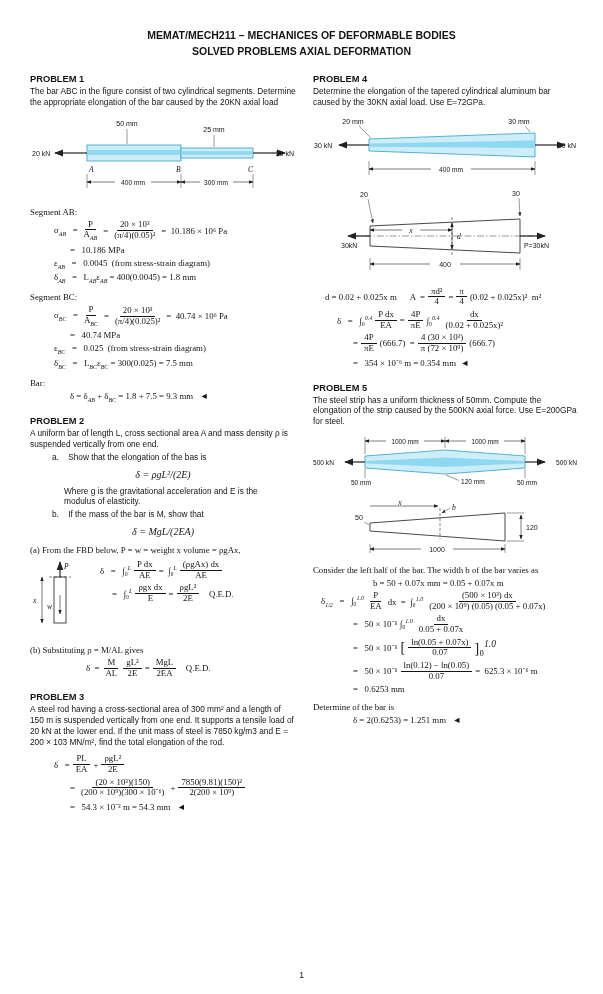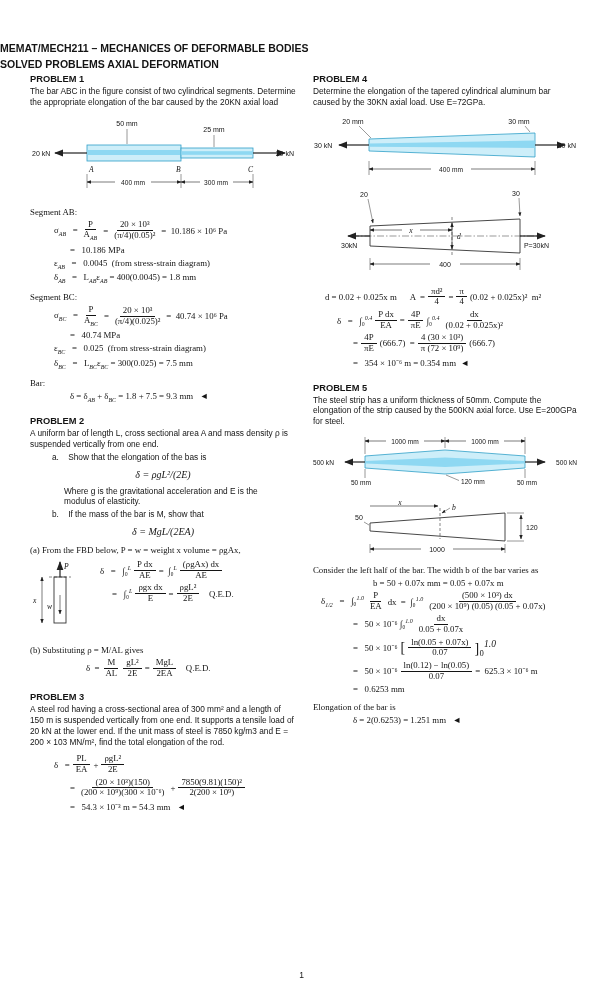--- a/index.html
+++ b/index.html
@@ -1,18 +1,18 @@
 <!DOCTYPE html>
 <html><head>
 <meta charset="utf-8">
 <style>
   html,body{margin:0;padding:0;background:#ffffff;}
   .page{position:relative;width:603px;height:994px;background:#fff;overflow:hidden;
         font-family:"Liberation Sans",sans-serif;color:#141414;}
-  .title{position:absolute;top:41px;left:0;width:603px;
+  .title{position:absolute;top:28px;left:0;width:603px;text-align:center;
          font-weight:bold;font-size:10.5px;line-height:1.5;}
   .col{position:absolute;top:74px;width:266px;}
   .col.left{left:30px;}
   .col.right{left:313px;width:264px;}
   .prob-head{font-weight:bold;font-size:9.3px;margin:0 0 2px 0;}
   .mt{margin-top:14px;}
   .body-text{font-size:8.3px;line-height:1.3;}
   .item{font-size:8.3px;line-height:1.3;margin-left:22px;white-space:pre-wrap;margin-top:2px;}
   .where{font-size:8.3px;line-height:1.3;margin-left:34px;margin-right:6px;}
   .serif{font-family:"Liberation Serif",serif;font-size:8.8px;margin-top:8px;}
@@ -452,21 +452,21 @@
       <span class="fr">
           <span class="n">ln(0.12) − ln(0.05)</span>
           <span class="d">0.07</span>
         </span>
       <span class="m">=  625.3 × 10⁻⁶ m</span>
     </div>
     <div class="eq cont">
         <span class="m">=   0.6253 mm</span>
       </div>
 
-    <div class="serif">Elongation of the bar is</div>
+    <div class="serif">Determine of the bar is</div>
     <div class="eq" style="margin-left:40px">
         <span class="m">δ = 2(0.6253) = 1.251 mm   ◄</span>
       </div>
 
   </div>
 
   <div class="footer">1</div>
 </div>
 
 </body></html>

